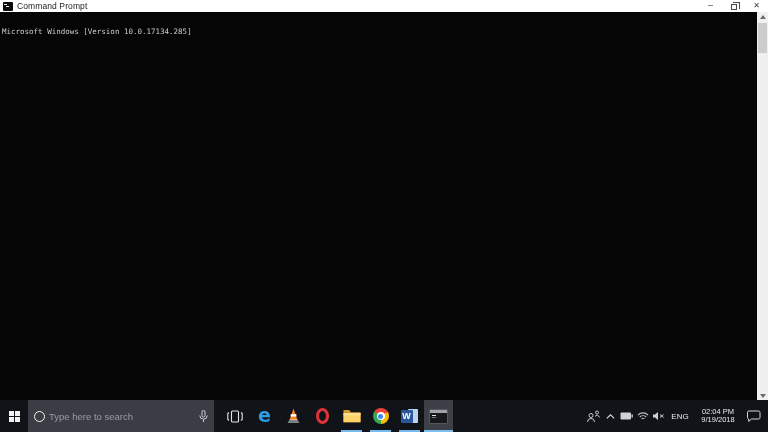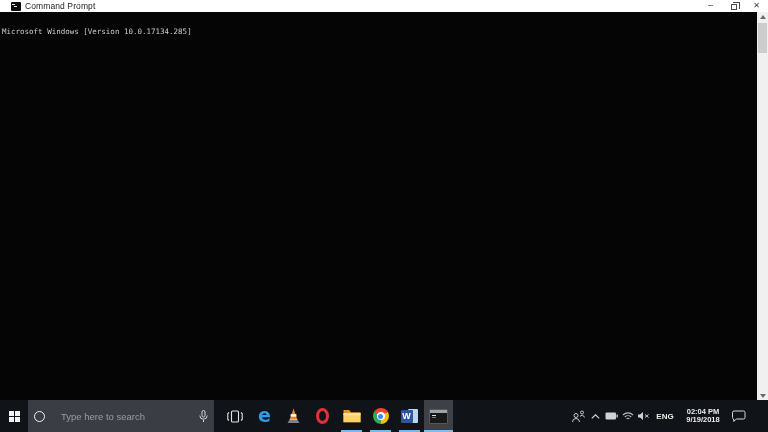--- a/index.html
+++ b/index.html
@@ -2,21 +2,21 @@
 <html><head>
 <meta charset="utf-8">
 <style>
   * { margin:0; padding:0; box-sizing:border-box; }
   html,body { width:768px; height:432px; background:#000; overflow:hidden; }
   body { font-family:"Liberation Sans", sans-serif; }
 
   .screen { position:relative; width:768px; height:432px; background:#050505; overflow:hidden; }
 
   
-  .titlebar { position:absolute; top:0; left:0; right:0; height:12px; background:#ffffff; display:flex; align-items:center;padding-left:8px; }
+  .titlebar { position:absolute; top:0; left:0; right:0; height:12px; background:#ffffff; display:flex; align-items:center; }
   .cmd-badge { position:relative; width:10px; height:9px; margin-left:3px; background:#0b0b0b; border-radius:1px; }
   .cmd-badge::after { content:""; position:absolute; left:1px; top:2px; width:3px; height:1px; background:#e8e8e8; box-shadow:2px 2px 0 #e8e8e8; }
   .title-text { margin-left:4px; font-size:8.5px; color:#1a1a1a; letter-spacing:0.1px; }
   .controls { margin-left:auto; display:flex; height:100%; }
   .ctrl { width:23px; height:100%; display:flex; align-items:center; justify-content:center; color:#3c3c3c; font-size:8px; line-height:1; cursor:default; }
   .min-glyph { font-size:9px; margin-top:-2px; }
   .restore-glyph { position:relative; width:6px; height:6px; border:1px solid #4a4a4a; background:#fff; margin-top:1px; }
   .restore-glyph::before { content:""; position:absolute; left:1px; top:-3px; width:6px; height:6px; border:1px solid #4a4a4a; border-bottom:none; border-left:none; }
   .close-glyph { font-size:8px; }
 
@@ -35,21 +35,21 @@
   .sb-thumb { position:absolute; left:1px; right:1px; top:11px; height:30px; background:#cdcdcd; }
 
   
   .taskbar { position:absolute; left:0; right:0; bottom:0; height:32px; background:#101318; display:flex; align-items:stretch; }
   .tb-btn { display:flex; align-items:center; justify-content:center; position:relative; cursor:default; }
 
   .start-btn { width:28px; }
   .win-logo { display:grid; grid-template-columns:5px 5px; grid-template-rows:5px 5px; gap:1px; }
   .win-logo span { background:#f2f2f2; }
 
-  .search-box { width:186px; background:#3a3d43; display:flex; align-items:center; padding:0 6px; gap:16px; }
+  .search-box { width:186px; background:#3a3d43; display:flex; align-items:center; padding:0 6px; gap:4px; }
   .cortana-ring { width:11px; height:11px; border:1.5px solid #f2f2f2; border-radius:50%; flex:none; }
   .search-input { flex:1; min-width:0; background:transparent; border:none; outline:none; font-family:"Liberation Sans",sans-serif; font-size:9.5px; color:#d8d8d8; }
   .search-input::placeholder { color:#9a9da3; }
   .mic { flex:none; }
 
   .taskview-btn { width:30px; margin-left:6px; }
 
   .app-btn { width:29px; position:relative; }
   .app-btn.running::after { content:""; position:absolute; left:4px; right:4px; bottom:0; height:2px; background:#76b9ed; }
   .app-btn.active { background:#3d4147; }
@@ -63,21 +63,21 @@
 
   .word-icon { position:relative; width:18px; height:16px; }
   .word-page { position:absolute; right:1px; top:1px; width:10px; height:14px; background:#bcd5ef; border-radius:1px; }
   .word-w { position:absolute; left:0; top:1.5px; width:12px; height:13px; background:#2b579a; border-radius:1px; color:#fff; font-size:9px; font-weight:bold; display:flex; align-items:center; justify-content:center; }
 
   .cmdwin-icon { width:19px; height:15px; background:#17181a; border:1px solid #55585c; border-radius:1px; position:relative; }
   .cmdwin-icon::before { content:""; position:absolute; left:0; top:0; right:0; height:3px; background:#9fa3a8; }
   .cmdwin-icon::after { content:""; position:absolute; left:2px; top:5px; width:4px; height:1px; background:#dfe2e5; box-shadow:0 2px 0 rgba(223,226,229,.45); }
 
   
-  .tray { margin-left:auto; display:flex; align-items:flex-end; padding-right:18px;font-weight:bold; }
+  .tray { margin-left:auto; display:flex; align-items:flex-end; padding-right:3px; }
   .tray-btn { height:32px; display:flex; align-items:center; justify-content:center; cursor:default; } .w15 { width:15px; } .w17 { width:17px; } .w20 { width:20px; }
   .lang { width:26px; font-size:8px; color:#eaeaea; text-align:center; }
   .clock { width:50px; text-align:center; color:#eaeaea; font-size:7.5px; line-height:8.5px; }
   .action-center { width:22px; }
 
   svg { display:block; }
 </style>
 </head>
 <body>
 

